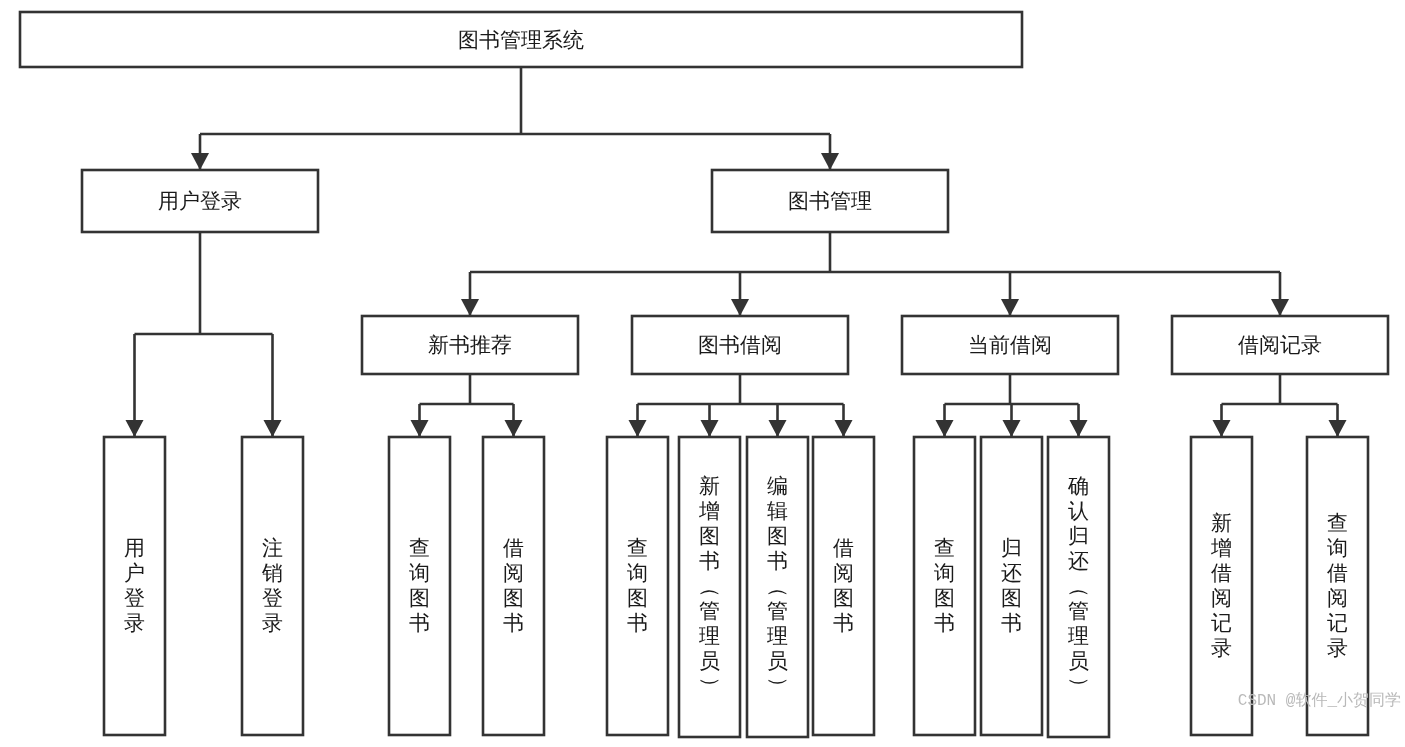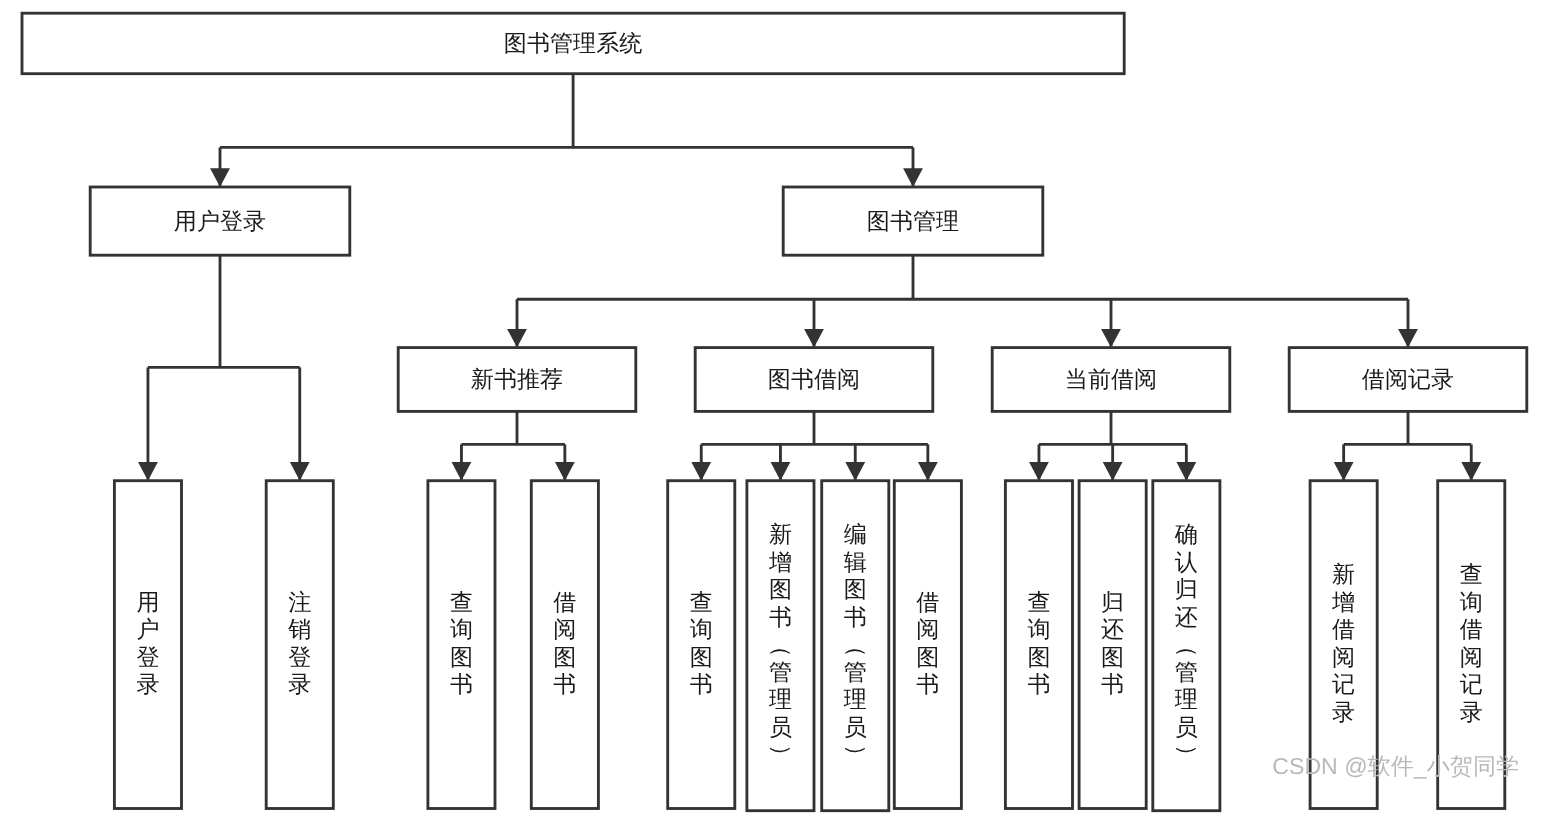--- a/index.html
+++ b/index.html
@@ -42,24 +42,24 @@
   }
   .node-label-h {
     font-family: "DejaVu Sans", "Liberation Sans", sans-serif;
     font-size: 21px;
     fill: #1a1a1a;
     text-anchor: middle;
     dominant-baseline: middle;
   }
   .watermark {
     position: absolute;
-    right: 24px;
+    right: 4px;
     bottom: 6px;
-    font-family: Liberation Sans, sans-serif;
-    font-size: 21px;
+    font-family: Liberation Mono, monospace;
+    font-size: 16px;
     color: #b9b9b9;
     white-space: nowrap;
     user-select: none;
     pointer-events: none;
   }
 </style>
 </head>
 <body>
 
 <div id="diagram-root">

